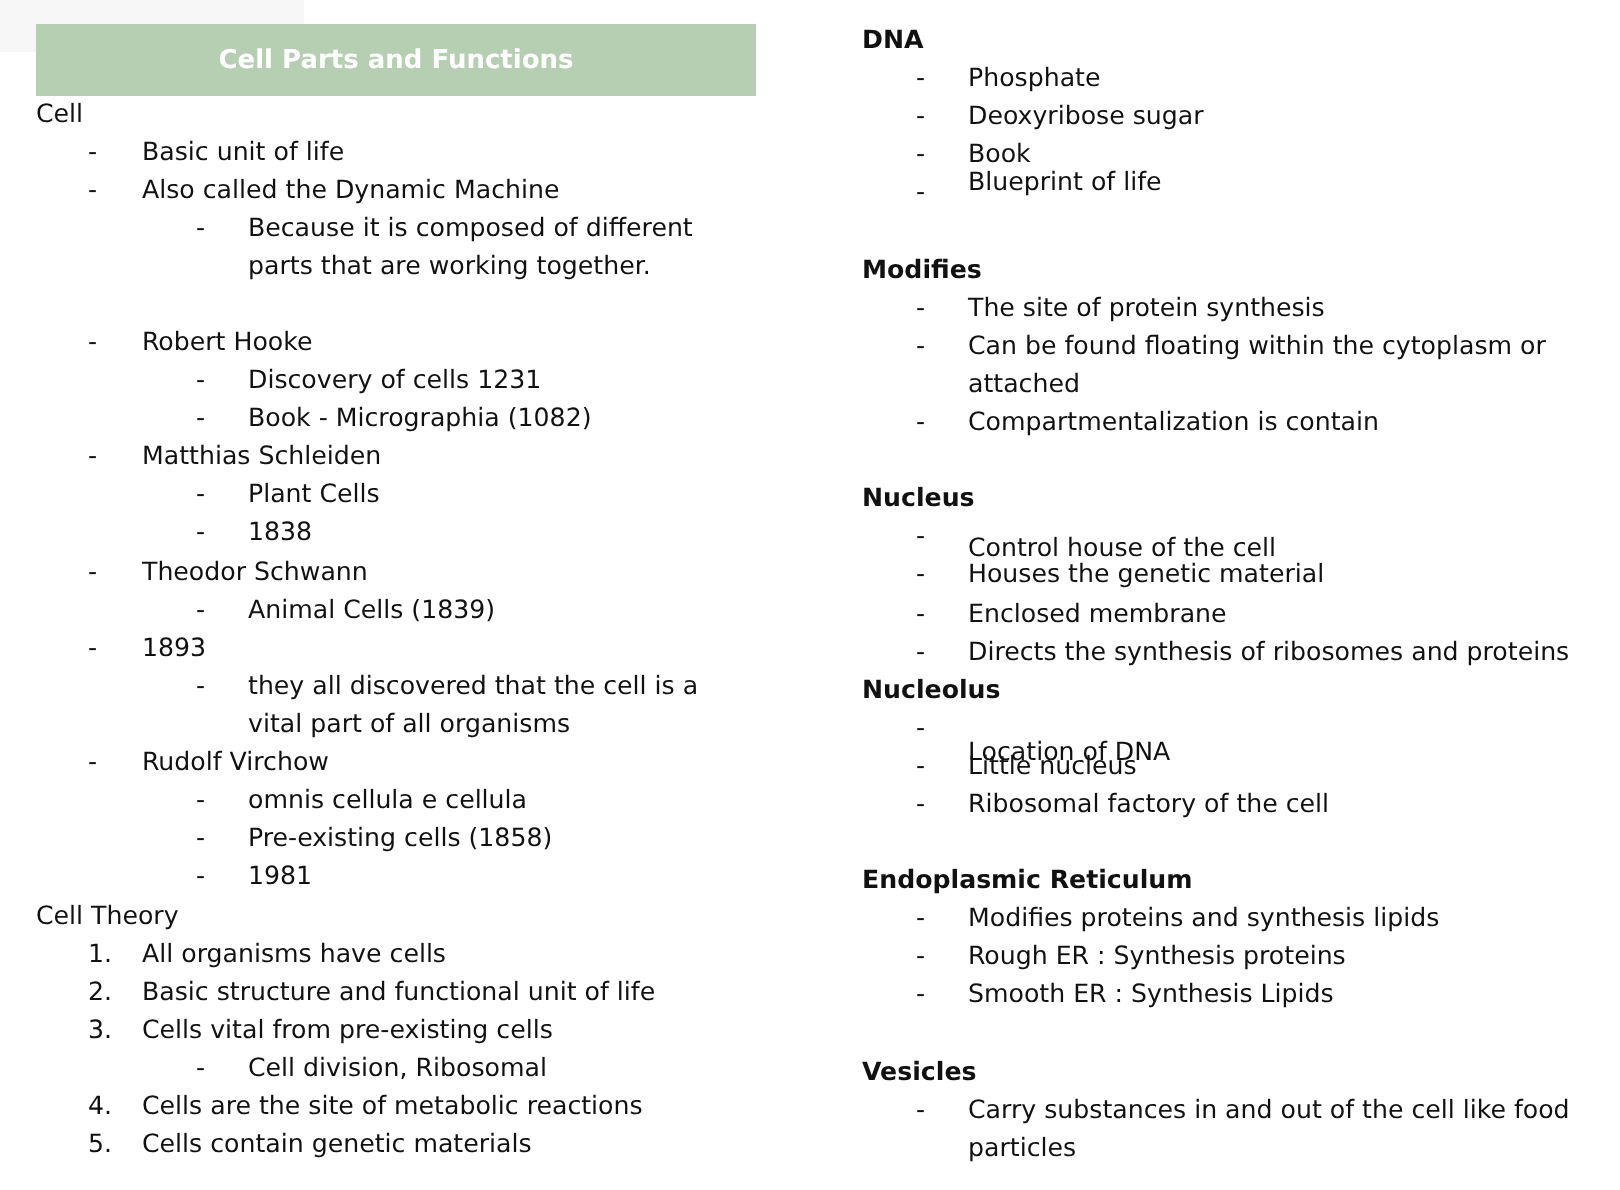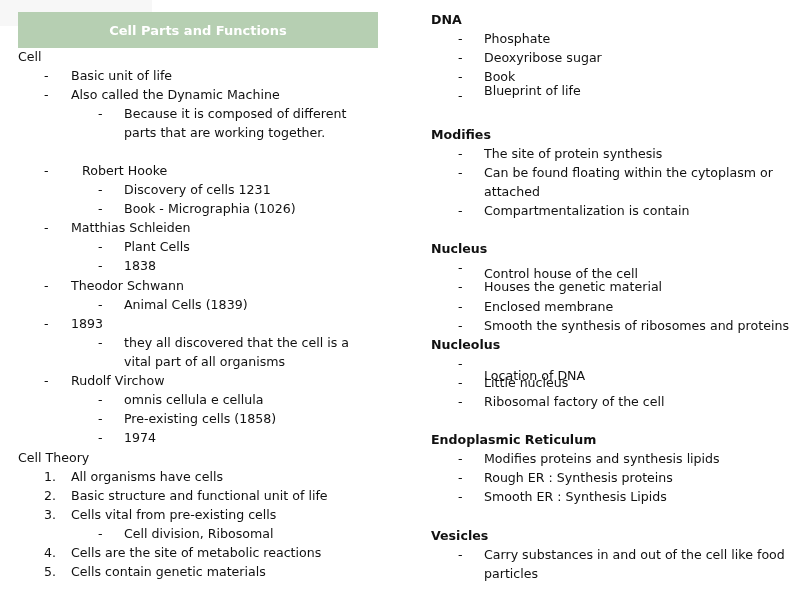--- a/index.html
+++ b/index.html
@@ -38,29 +38,29 @@
     <span class="line" style="left:71px;top:85px">Also called the Dynamic Machine</span>
   </div>
   <div>
     <span class="marker line" style="left:98px;top:104px">-</span>
     <span class="line" style="left:124px;top:104px">Because it is composed of different</span>
     <span class="line" style="left:124px;top:123px">parts that are working together.</span>
   </div>
 
   <div>
     <span class="marker line" style="left:44px;top:161px">-</span>
-    <span class="line" style="left:82px;top:161px">Robert Hooke</span>
+    <span class="line" style="left:71px;top:161px">Robert Hooke</span>
   </div>
   <div>
     <span class="marker line" style="left:98px;top:180px">-</span>
     <span class="line" style="left:124px;top:180px">Discovery of cells 1231</span>
   </div>
   <div>
     <span class="marker line" style="left:98px;top:199px">-</span>
-    <span class="line" style="left:124px;top:199px">Book - Micrographia (1026)</span>
+    <span class="line" style="left:124px;top:199px">Book - Micrographia (1082)</span>
   </div>
   <div>
     <span class="marker line" style="left:44px;top:218px">-</span>
     <span class="line" style="left:71px;top:218px">Matthias Schleiden</span>
   </div>
   <div>
     <span class="marker line" style="left:98px;top:237px">-</span>
     <span class="line" style="left:124px;top:237px">Plant Cells</span>
   </div>
   <div>
@@ -91,21 +91,21 @@
   <div>
     <span class="marker line" style="left:98px;top:390px">-</span>
     <span class="line" style="left:124px;top:390px">omnis cellula e cellula</span>
   </div>
   <div>
     <span class="marker line" style="left:98px;top:409px">-</span>
     <span class="line" style="left:124px;top:409px">Pre-existing cells (1858)</span>
   </div>
   <div>
     <span class="marker line" style="left:98px;top:428px">-</span>
-    <span class="line" style="left:124px;top:428px">1974</span>
+    <span class="line" style="left:124px;top:428px">1981</span>
   </div>
 
   <div class="line" style="left:18px;top:448px">Cell Theory</div>
   <div>
     <span class="marker line" style="left:44px;top:467px">1.</span>
     <span class="line" style="left:71px;top:467px">All organisms have cells</span>
   </div>
   <div>
     <span class="marker line" style="left:44px;top:486px">2.</span>
     <span class="line" style="left:71px;top:486px">Basic structure and functional unit of life</span>
@@ -149,21 +149,21 @@
   <div class="line" style="left:484px;top:201px">Compartmentalization is contain</div>
 
   <div class="line heading-bold" style="left:431px;top:239px">Nucleus</div>
   <div class="marker line" style="left:458px;top:258px">-</div>
   <div class="line" style="left:484px;top:264px">Control house of the cell</div>
   <div class="marker line" style="left:458px;top:277px">-</div>
   <div class="line" style="left:484px;top:277px">Houses the genetic material</div>
   <div class="marker line" style="left:458px;top:297px">-</div>
   <div class="line" style="left:484px;top:297px">Enclosed membrane</div>
   <div class="marker line" style="left:458px;top:316px">-</div>
-  <div class="line" style="left:484px;top:316px">Smooth the synthesis of ribosomes and proteins</div>
+  <div class="line" style="left:484px;top:316px">Directs the synthesis of ribosomes and proteins</div>
 
   <div class="line heading-bold" style="left:431px;top:335px">Nucleolus</div>
   <div class="marker line" style="left:458px;top:354px">-</div>
   <div class="line" style="left:484px;top:366px">Location of DNA</div>
   <div class="marker line" style="left:458px;top:373px">-</div>
   <div class="line" style="left:484px;top:373px">Little nucleus</div>
   <div class="marker line" style="left:458px;top:392px">-</div>
   <div class="line" style="left:484px;top:392px">Ribosomal factory of the cell</div>
 
   <div class="line heading-bold" style="left:431px;top:430px">Endoplasmic Reticulum</div>

